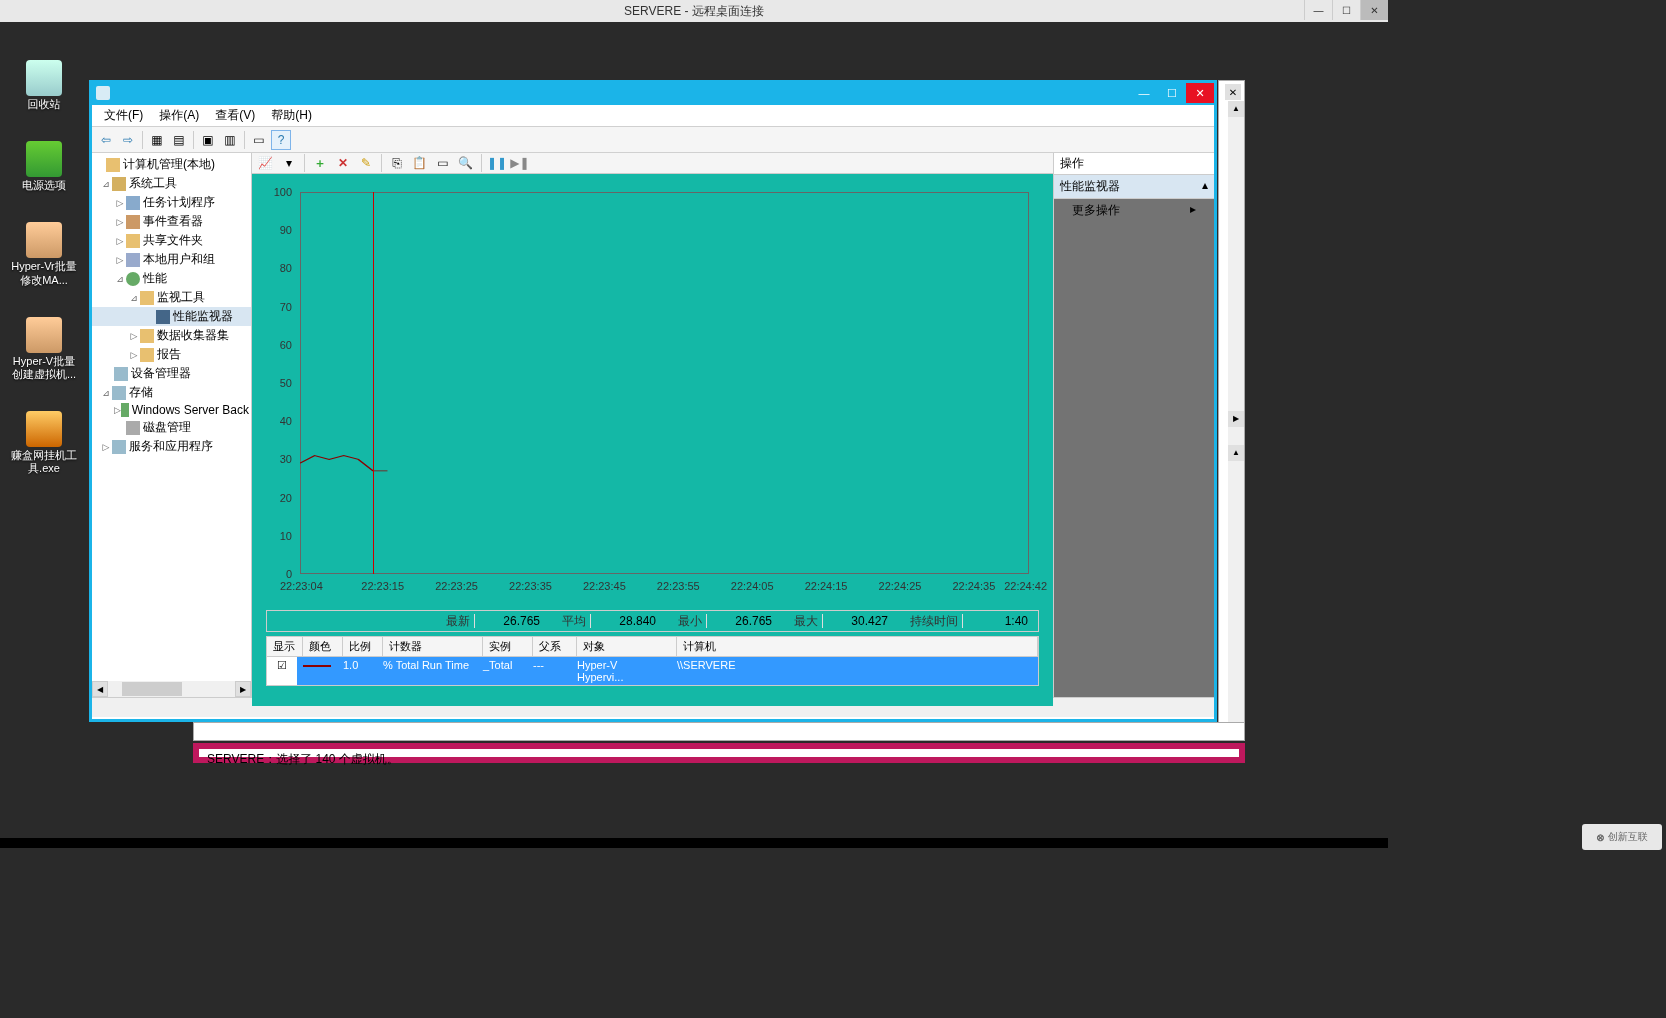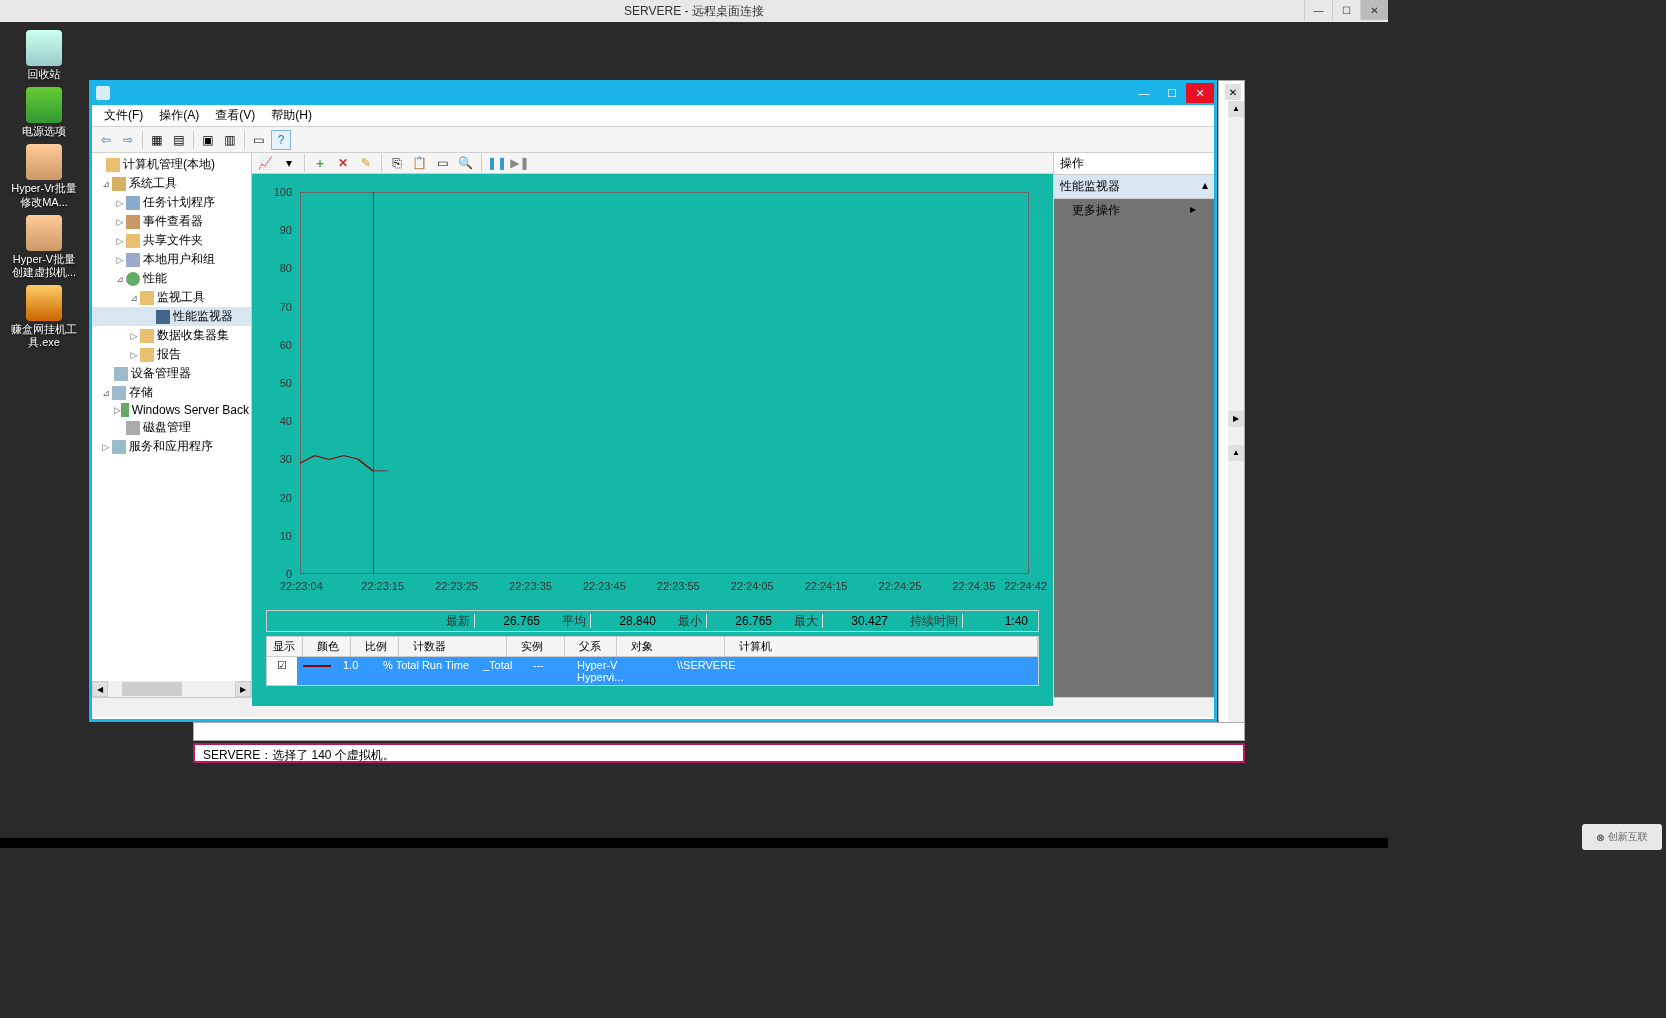--- a/index.html
+++ b/index.html
@@ -7,21 +7,21 @@
 
 
 .rdp-frame { position: absolute; left: 0; top: 0; width: 1388px; height: 826px; background: #2a2a2a; }
 .rdp-title { height: 22px; background: #e8e8e8; display: flex; align-items: center; justify-content: center; font-size: 12px; color: #333; position: relative; }
 .rdp-title .win-controls { position: absolute; right: 0; top: 0; display: flex; }
 .rdp-title .win-btn { width: 28px; height: 20px; display: flex; align-items: center; justify-content: center; font-size: 10px; background: #e8e8e8; border-left: 1px solid #ccc; }
 .rdp-title .win-btn.close { background: #bbb; }
 
 
 .desktop-icons { position: absolute; left: 8px; top: 30px; width: 80px; }
-.dicon { width: 72px; text-align: center; margin-bottom: 6px; cursor: pointer; }
+.dicon { width: 72px; text-align: center; margin-bottom: 6px; cursor: pointer; margin-top: 30px; }
 .dicon .img { width: 36px; height: 36px; margin: 0 auto 2px; background: #888; border-radius: 4px; }
 .dicon .lbl { font-size: 11px; color: #fff; text-shadow: 0 1px 2px #000; word-break: break-all; line-height: 1.2; }
 
 
 .mmc { position: absolute; left: 89px; top: 80px; width: 1128px; height: 642px; background: #fff; border: 3px solid #1bb4e8; }
 .mmc-title { height: 22px; background: #1bb4e8; color: #fff; display: flex; align-items: center; justify-content: flex-end; font-size: 12px; position: relative; }
 .mmc-title .ico { position: absolute; left: 4px; top: 3px; width: 14px; height: 14px; background: #d8ecf5; border-radius: 2px; }
 .mmc-title .win-controls { position: absolute; right: 0; top: 0; display: flex; }
 .mmc-title .win-btn { width: 28px; height: 20px; display: flex; align-items: center; justify-content: center; font-size: 11px; background: #1bb4e8; }
 .mmc-title .win-btn.close { background: #e81123; color: #fff; }
@@ -58,21 +58,21 @@
 .xaxis { position: absolute; left: 28px; right: 6px; bottom: 8px; height: 16px; }
 .xlabel { position: absolute; font-size: 11px; color: #333; transform: translateX(-50%); }
 .chart-line { position: absolute; left: 34px; top: 8px; right: 10px; bottom: 30px; }
 .vbar { position: absolute; top: 0; bottom: 0; width: 1px; background: #c00; }
 
 .stats-row { height: 22px; display: flex; align-items: center; justify-content: flex-end; font-size: 12px; border: 1px solid #ccc; margin-top: 6px; padding: 0 6px; gap: 4px; }
 .stats-row .lbl { color: #333; margin-left: 14px; font-family: Liberation Serif, serif; }
 .stats-row .val { width: 70px; text-align: right; border-left: 1px solid #ddd; padding-right: 4px; }
 
 .counter-grid { border: 1px solid #ccc; margin-top: 4px; font-size: 11px; }
-.cg-head { display: flex; background: #f5f5f5; border-bottom: 1px solid #ccc; gap: 8px; }
+.cg-head { display: flex; background: #f5f5f5; border-bottom: 1px solid #ccc; }
 .cg-head div { padding: 2px 6px; border-right: 1px solid #ccc; }
 .cg-row { display: flex; background: #3399ff; color: #fff; }
 .cg-row div { padding: 2px 6px; }
 .cg-chk { width: 30px; text-align: center; background: #fff; color: #000; }
 
 
 .actions-pane { width: 160px; background: #737373; font-size: 12px; }
 .ap-head { padding: 2px 6px; border-bottom: 1px solid #ccc; background: #fff; }
 .ap-section { padding: 3px 6px; background: #d8e6f2; border-bottom: 1px solid #ccc; display: flex; justify-content: space-between; }
 .ap-item { padding: 3px 18px; display: flex; justify-content: space-between; cursor: pointer; }
@@ -81,21 +81,21 @@
 
 
 .side-strip { position: absolute; left: 1218px; top: 80px; width: 27px; height: 648px; background: #fff; border: 1px solid #aaa; }
 .side-strip .x { position: absolute; right: 3px; top: 3px; width: 16px; height: 16px; background: #e0e0e0; display: flex; align-items: center; justify-content: center; font-size: 10px; }
 .side-scroll { position: absolute; right: 0; top: 20px; bottom: 0; width: 16px; background: #f0f0f0; }
 .side-scroll .arr { width: 16px; height: 16px; background: #e0e0e0; font-size: 8px; text-align: center; line-height: 16px; }
 
 
 .lower { position: absolute; left: 193px; top: 722px; width: 1052px; }
 .lower .field { height: 19px; background: #fff; border: 1px solid #aaa; margin-bottom: 2px; }
-.lower .status { height: 20px; background: #fff; border: 2px solid #be185d; font-size: 12px; padding: 2px 8px; }
+.lower .status { height: 20px; background: #fff; border: 6px solid #be185d; font-size: 12px; padding: 2px 8px; }
 
 
 .watermark { position: absolute; right: 12px; bottom: 222px; color: #fff; font-size: 28px; font-weight: 300; display: flex; align-items: center; gap: 10px; }
 .winlogo { width: 34px; height: 34px; display: grid; grid-template: 1fr 1fr / 1fr 1fr; gap: 3px; }
 .winlogo div { background: #fff; }
 
 .corner-logo { position: absolute; right: 4px; bottom: 168px; width: 80px; height: 26px; background: #e8e8e8; border-radius: 3px; font-size: 10px; display: flex; align-items: center; justify-content: center; color: #666; }
 
 
 .bottom-bar { position: absolute; left: 0; bottom: 170px; right: 278px; height: 10px; background: #000; }

